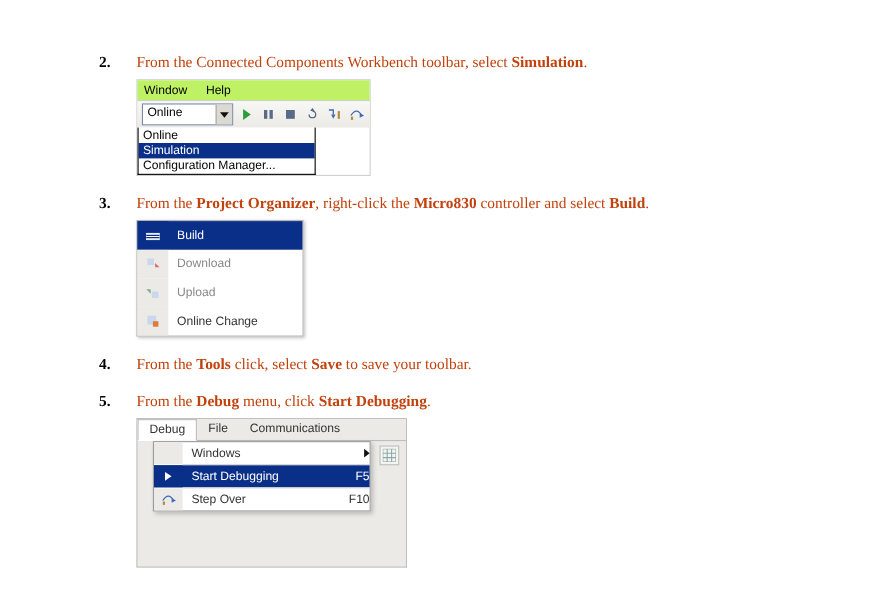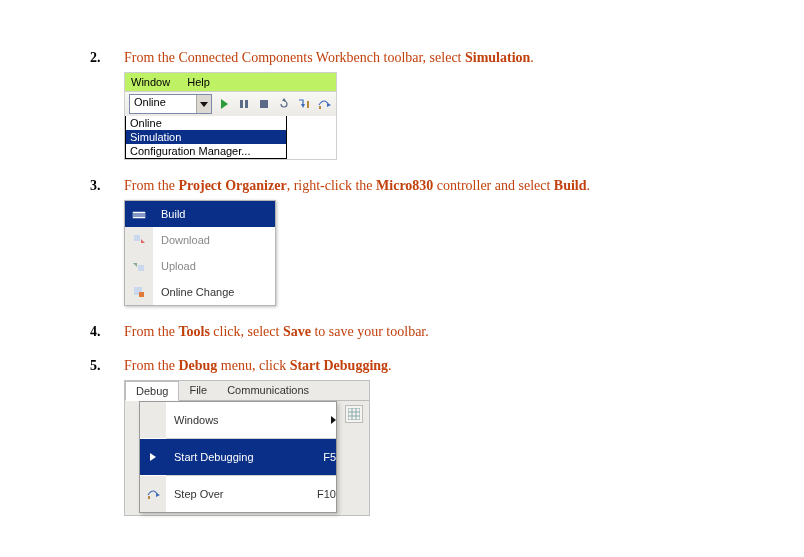--- a/index.html
+++ b/index.html
@@ -166,21 +166,21 @@
     top: 0;
     background: #fff;
     border: 1px solid #9a9a9a;
     box-shadow: 2px 2px 4px rgba(0,0,0,.2);
     width: 196px;
     color: #333;
   }
   .dbg-menu .mrow {
     display: flex;
     align-items: center;
-    height: 36px;
+    height: 20px;
   }
   .dbg-menu .mrow .iconcol {
     width: 26px;
     background: #eceae6;
     height: 100%;
     display: flex;
     align-items: center;
     justify-content: center;
   }
   .dbg-menu .mrow.sel { background: #0a2f88; color: #fff; }

